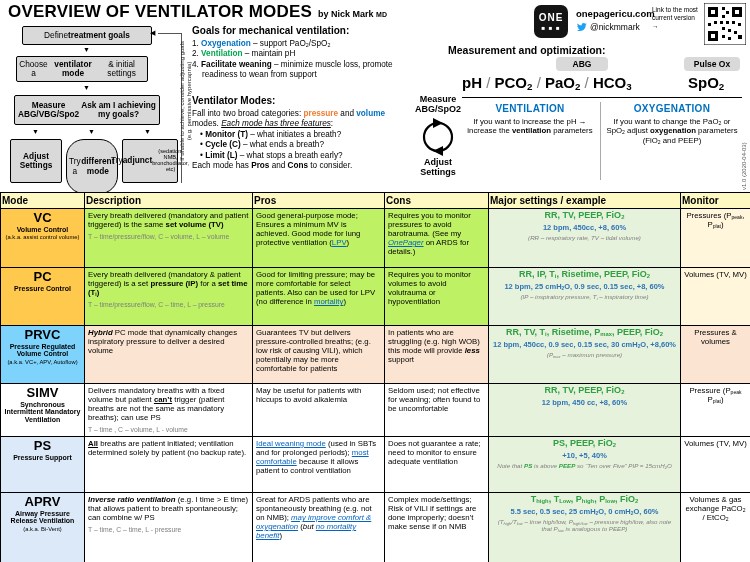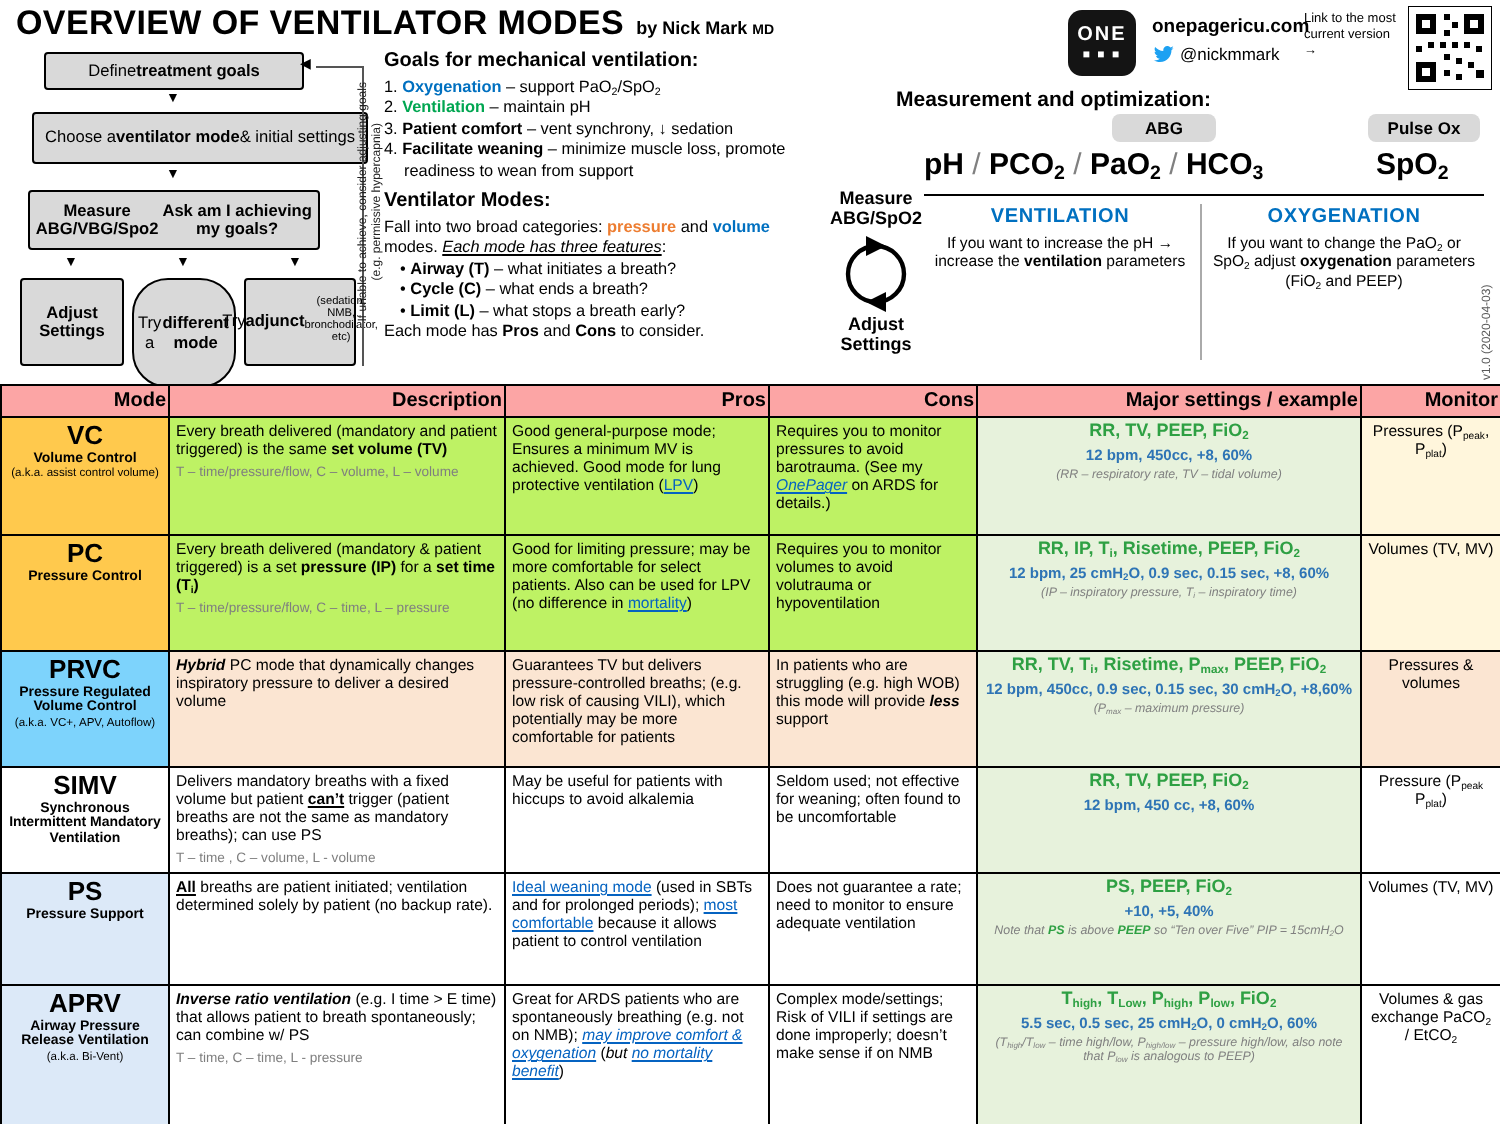--- a/index.html
+++ b/index.html
@@ -49,21 +49,21 @@
   .logo-one{font-size:10px;font-weight:bold;letter-spacing:1px;line-height:1;}
   .logo-dots{font-size:6px;line-height:1;margin-top:2px;letter-spacing:1px;}
   .site{position:absolute;left:576px;top:8px;font-size:9.5px;font-weight:bold;}
   .handle{position:absolute;left:576px;top:22px;font-size:8.5px;display:flex;align-items:flex-end;gap:3px;}
   .link-note{position:absolute;left:652px;top:6px;width:50px;font-size:6.5px;line-height:1.2;}
   .qr{position:absolute;left:704px;top:3px;}
 
   
   table.vent{position:absolute;left:0;top:192px;width:750px;border-collapse:collapse;table-layout:fixed;}
   table.vent th,table.vent td{border:1.2px solid #000;padding:2px 3px;vertical-align:top;font-size:7.8px;line-height:1.16;box-sizing:border-box;overflow:hidden;}
-  table.vent th{font-size:10px;font-weight:bold;text-align:right;vertical-align:middle;background:#fca5a5;padding:1px;}
+  table.vent th{font-size:10px;font-weight:bold;text-align:left;vertical-align:middle;background:#fef9c3;padding:1px;}
   td.mode{text-align:center;vertical-align:middle;padding:1px;}
   .mode-acronym{font-size:13px;font-weight:bold;line-height:1.05;}
   .mode-name{font-size:7px;font-weight:bold;line-height:1.1;margin-top:1px;}
   .mode-aka{font-size:5.8px;line-height:1.05;margin-top:1px;}
   .mode-aka:empty{display:none;}
   .tcl{color:#7F7F7F;font-size:6.8px;margin-top:4px;}
   .tcl:empty{display:none;}
   td.settings{text-align:center;vertical-align:middle;background:#E7F2DC;}
   .sline{color:#2EA043;font-weight:bold;font-size:9px;line-height:1.1;}
   .eline{color:#2E74B5;font-weight:bold;font-size:7.5px;margin-top:3px;line-height:1.1;}
@@ -88,21 +88,21 @@
 <body>
 
 <div class="page">
 
   <div class="page-title">
     <span>OVERVIEW OF VENTILATOR MODES</span><span class="byline">by Nick Mark <span class="md">MD</span></span>
   </div>
 
   <div class="fc-box" style="left:22px;top:26px;width:130px;height:19px;">Define <b>treatment goals</b></div>
   <div class="fc-arrow" style="left:83px;top:46px;">▼</div>
-  <div class="fc-box" style="left:16px;top:56px;width:168px;height:26px;">Choose a <b>ventilator mode</b> &amp; initial settings</div>
+  <div class="fc-box" style="left:16px;top:56px;width:132px;height:26px;">Choose a <b>ventilator mode</b> &amp; initial settings</div>
   <div class="fc-arrow" style="left:83px;top:84px;">▼</div>
   <div class="fc-box fc-bold" style="left:14px;top:95px;width:146px;height:30px;">
       <b>Measure ABG/VBG/Spo2</b>
       <br>
       <b>Ask am I achieving my goals?</b>
     </div>
   <div class="fc-arrow" style="left:32px;top:128px;">▼</div>
   <div class="fc-arrow" style="left:88px;top:128px;">▼</div>
   <div class="fc-arrow" style="left:144px;top:128px;">▼</div>
   <div class="fc-box" style="left:10px;top:139px;width:52px;height:44px;">
@@ -113,28 +113,27 @@
 
   <div class="fb-vline" style="left:181px;top:33px;height:150px;"></div>
   <div class="fb-hline" style="left:158px;top:33px;width:23px;"></div>
   <div class="fc-arrow" style="left:150px;top:29px;">◀</div>
   <div class="side-note" style="left:126px;top:94px;width:120px;">If unable to achieve, consider adjusting goals (e.g. permissive hypercapnia)</div>
 
   <div class="txt-block" style="left:192px;top:25px;width:212px;">
     <div class="blk-title">Goals for mechanical ventilation:</div>
     <div class="goal-item">1. <b class="blue">Oxygenation</b> – support PaO<sub>2</sub>/SpO<sub>2</sub></div>
     <div class="goal-item">2. <b class="green">Ventilation</b> – maintain pH</div>
-    <div class="goal-item">3. <b>Patient comfort</b> – vent synchrony, ↓ sedation</div>
     <div class="goal-item">4. <b>Facilitate weaning</b> – minimize muscle loss, promote readiness to wean from support</div>
   </div>
 
   <div class="txt-block" style="left:192px;top:95px;width:216px;">
     <div class="blk-title">Ventilator Modes:</div>
     <div>Fall into two broad categories: <b class="orange">pressure</b> and <b class="blue">volume</b> modes. <u><i>Each mode has three features</i></u>:</div>
-    <div style="padding-left:8px;">• <b>Airway (T)</b> – what initiates a breath?</div>
+    <div style="padding-left:8px;">• <b>Monitor (T)</b> – what initiates a breath?</div>
     <div style="padding-left:8px;">• <b>Cycle (C)</b> – what ends a breath?</div>
     <div style="padding-left:8px;">• <b>Limit (L)</b> – what stops a breath early?</div>
     <div>Each mode has <b>Pros</b> and <b>Cons</b> to consider.</div>
   </div>
 
   <div class="cycle-label" style="left:406px;top:94px;width:64px;">Measure ABG/SpO2</div>
   <div class="abs" style="left:416px;top:118px;">
     <svg width="44" height="38" viewBox="0 0 44 38">
       <path d="M22 5 a 12 12 0 0 1 0 28" fill="none" stroke="#000" stroke-width="2.2"></path>
       <path d="M22 33 a 12 12 0 0 1 0 -28" fill="none" stroke="#000" stroke-width="2.2"></path>

